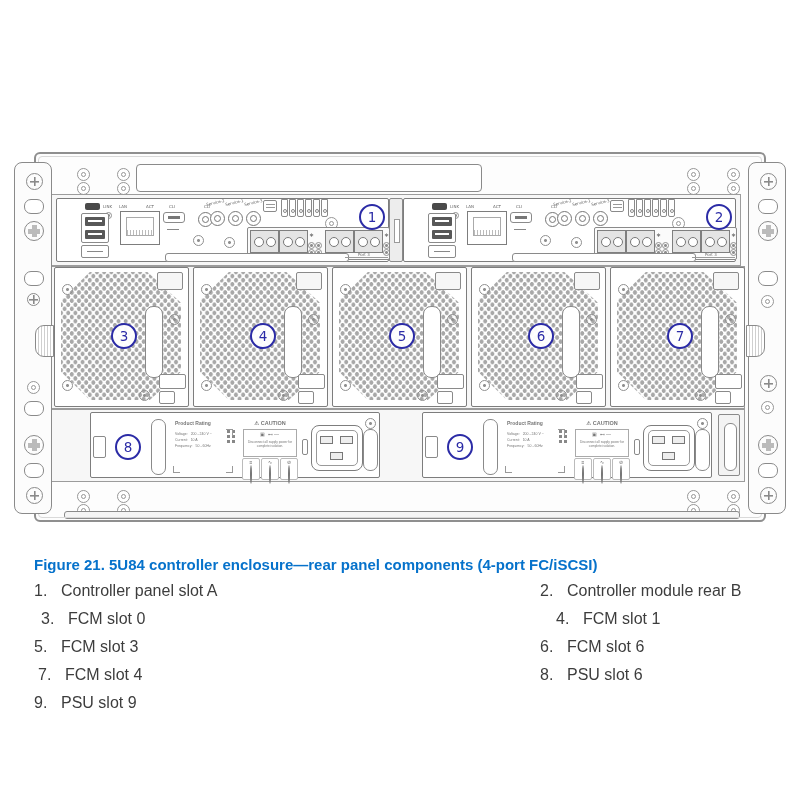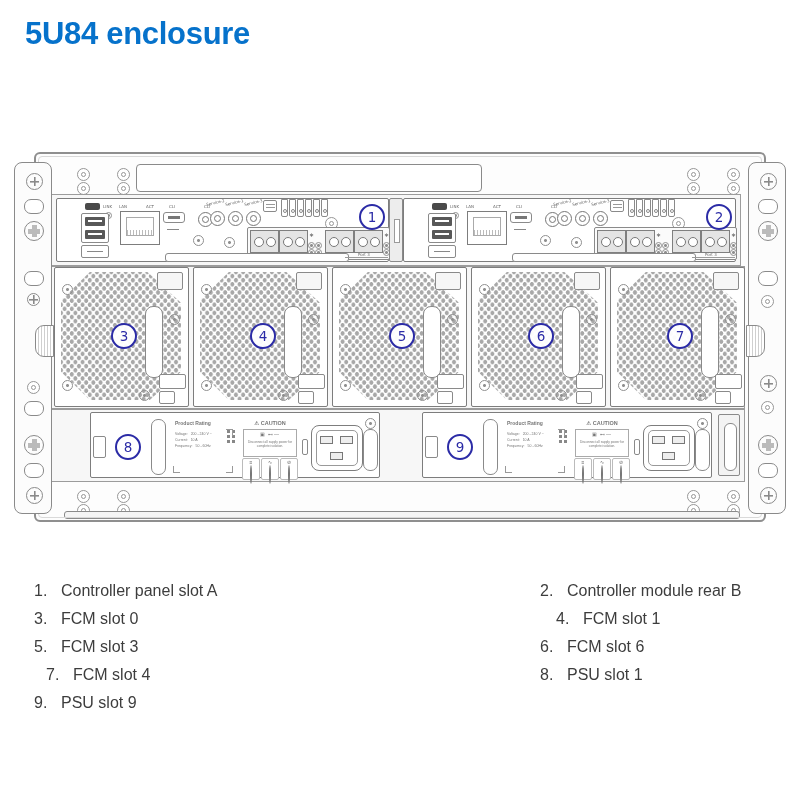--- a/index.html
+++ b/index.html
@@ -73,21 +73,20 @@
   .caption{position:absolute;left:34px;top:556px;font-size:15px;font-weight:bold;color:#0672CB}
   .legend{position:absolute;left:34px;top:582px;width:740px;font-size:16px;color:#3d3d3d}
   .lrow{position:absolute;height:22px;white-space:nowrap}
   .lnum{display:inline-block;width:27px}
 </style>
 </head>
 <body>
 
 <div class="page">
 
-  <div class="title">5U84 enclosure</div>
 
   <div class="fig">
 
     <div class="ear" style="left:0">
       <div class="screwB" style="left:11px;top:10px"></div>
       <div class="oval" style="left:9px;top:36px"></div>
       <div class="clover" style="left:9px;top:58px"></div>
       <div class="oval" style="left:9px;top:108px"></div>
       <div class="screwB" style="left:12px;top:130px;width:11px;height:11px"></div>
       <div class="latchL" style="top:162px"></div>
@@ -417,26 +416,27 @@
       <div class="ring" style="left:81px;top:336px"></div>
       <div class="ring" style="left:81px;top:350px"></div>
       <div class="ring" style="left:651px;top:336px"></div>
       <div class="ring" style="left:651px;top:350px"></div>
       <div class="ring" style="left:691px;top:336px"></div>
       <div class="ring" style="left:691px;top:350px"></div>
       <div class="b" style="left:28px;top:357px;width:676px;height:8px;border-radius:3px;background:#f5f5f5"></div>
     </div>
   </div>
 
+  <div class="caption">Figure 21. 5U84 controller enclosure—rear panel components (4-port FC/iSCSI)</div>
 
   <div class="legend">
     <div class="lrow" style="left:0;top:0"><span class="lnum">1.</span><span>Controller panel slot A</span></div>
     <div class="lrow" style="left:506px;top:0"><span class="lnum">2.</span><span>Controller module rear B</span></div>
-    <div class="lrow" style="left:0;top:28px"><span class="lnum">3.</span><span>FCM slot 0</span></div>
+    <div class="lrow" style="left:7px;top:28px"><span class="lnum">3.</span><span>FCM slot 0</span></div>
     <div class="lrow" style="left:522px;top:28px"><span class="lnum">4.</span><span>FCM slot 1</span></div>
     <div class="lrow" style="left:0;top:56px"><span class="lnum">5.</span><span>FCM slot 3</span></div>
     <div class="lrow" style="left:506px;top:56px"><span class="lnum">6.</span><span>FCM slot 6</span></div>
-    <div class="lrow" style="left:12px;top:84px"><span class="lnum">7.</span><span>FCM slot 4</span></div>
-    <div class="lrow" style="left:506px;top:84px"><span class="lnum">8.</span><span>PSU slot 1</span></div>
+    <div class="lrow" style="left:4px;top:84px"><span class="lnum">7.</span><span>FCM slot 4</span></div>
+    <div class="lrow" style="left:506px;top:84px"><span class="lnum">8.</span><span>PSU slot 6</span></div>
     <div class="lrow" style="left:0;top:112px"><span class="lnum">9.</span><span>PSU slot 9</span></div>
   </div>
 
 </div>
 
 </body></html>

